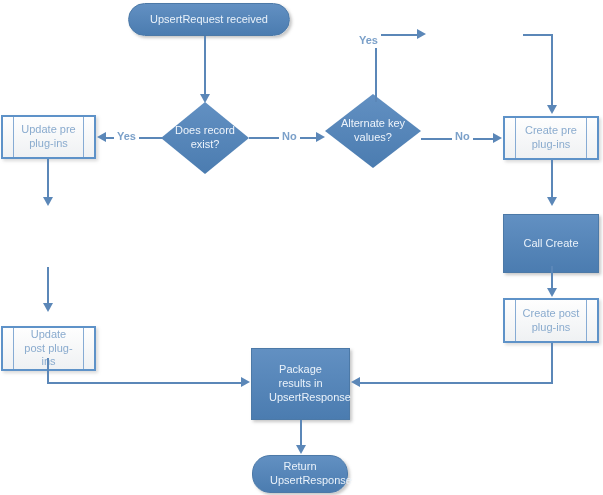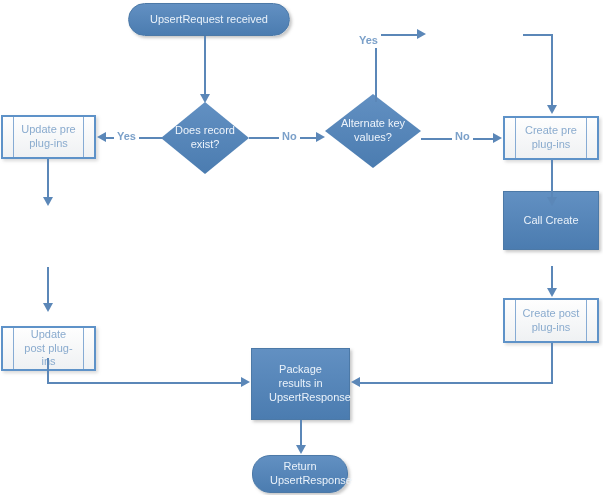--- a/index.html
+++ b/index.html
@@ -78,21 +78,21 @@
     <div class="bar r"></div>
     <span class="lbl">Update post plug-ins</span>
   </div>
 
   <div class="node predef" style="left:503px; top:116px; width:96px; height:44px;">
     <div class="bar l"></div>
     <div class="bar r"></div>
     <span class="lbl">Create pre plug-ins</span>
   </div>
 
-  <div class="node blue" style="left:503px; top:191px; width:96px; height:59px;">
+  <div class="node blue" style="left:503px; top:214px; width:96px; height:59px;">
     <span class="lbl">Call Create</span>
   </div>
 
   <div class="node predef" style="left:503px; top:298px; width:96px; height:45px;">
     <div class="bar l"></div>
     <div class="bar r"></div>
     <span class="lbl">Create post plug-ins</span>
   </div>
 
   <div class="node blue" style="left:251px; top:348px; width:99px; height:72px;text-align:center;">

